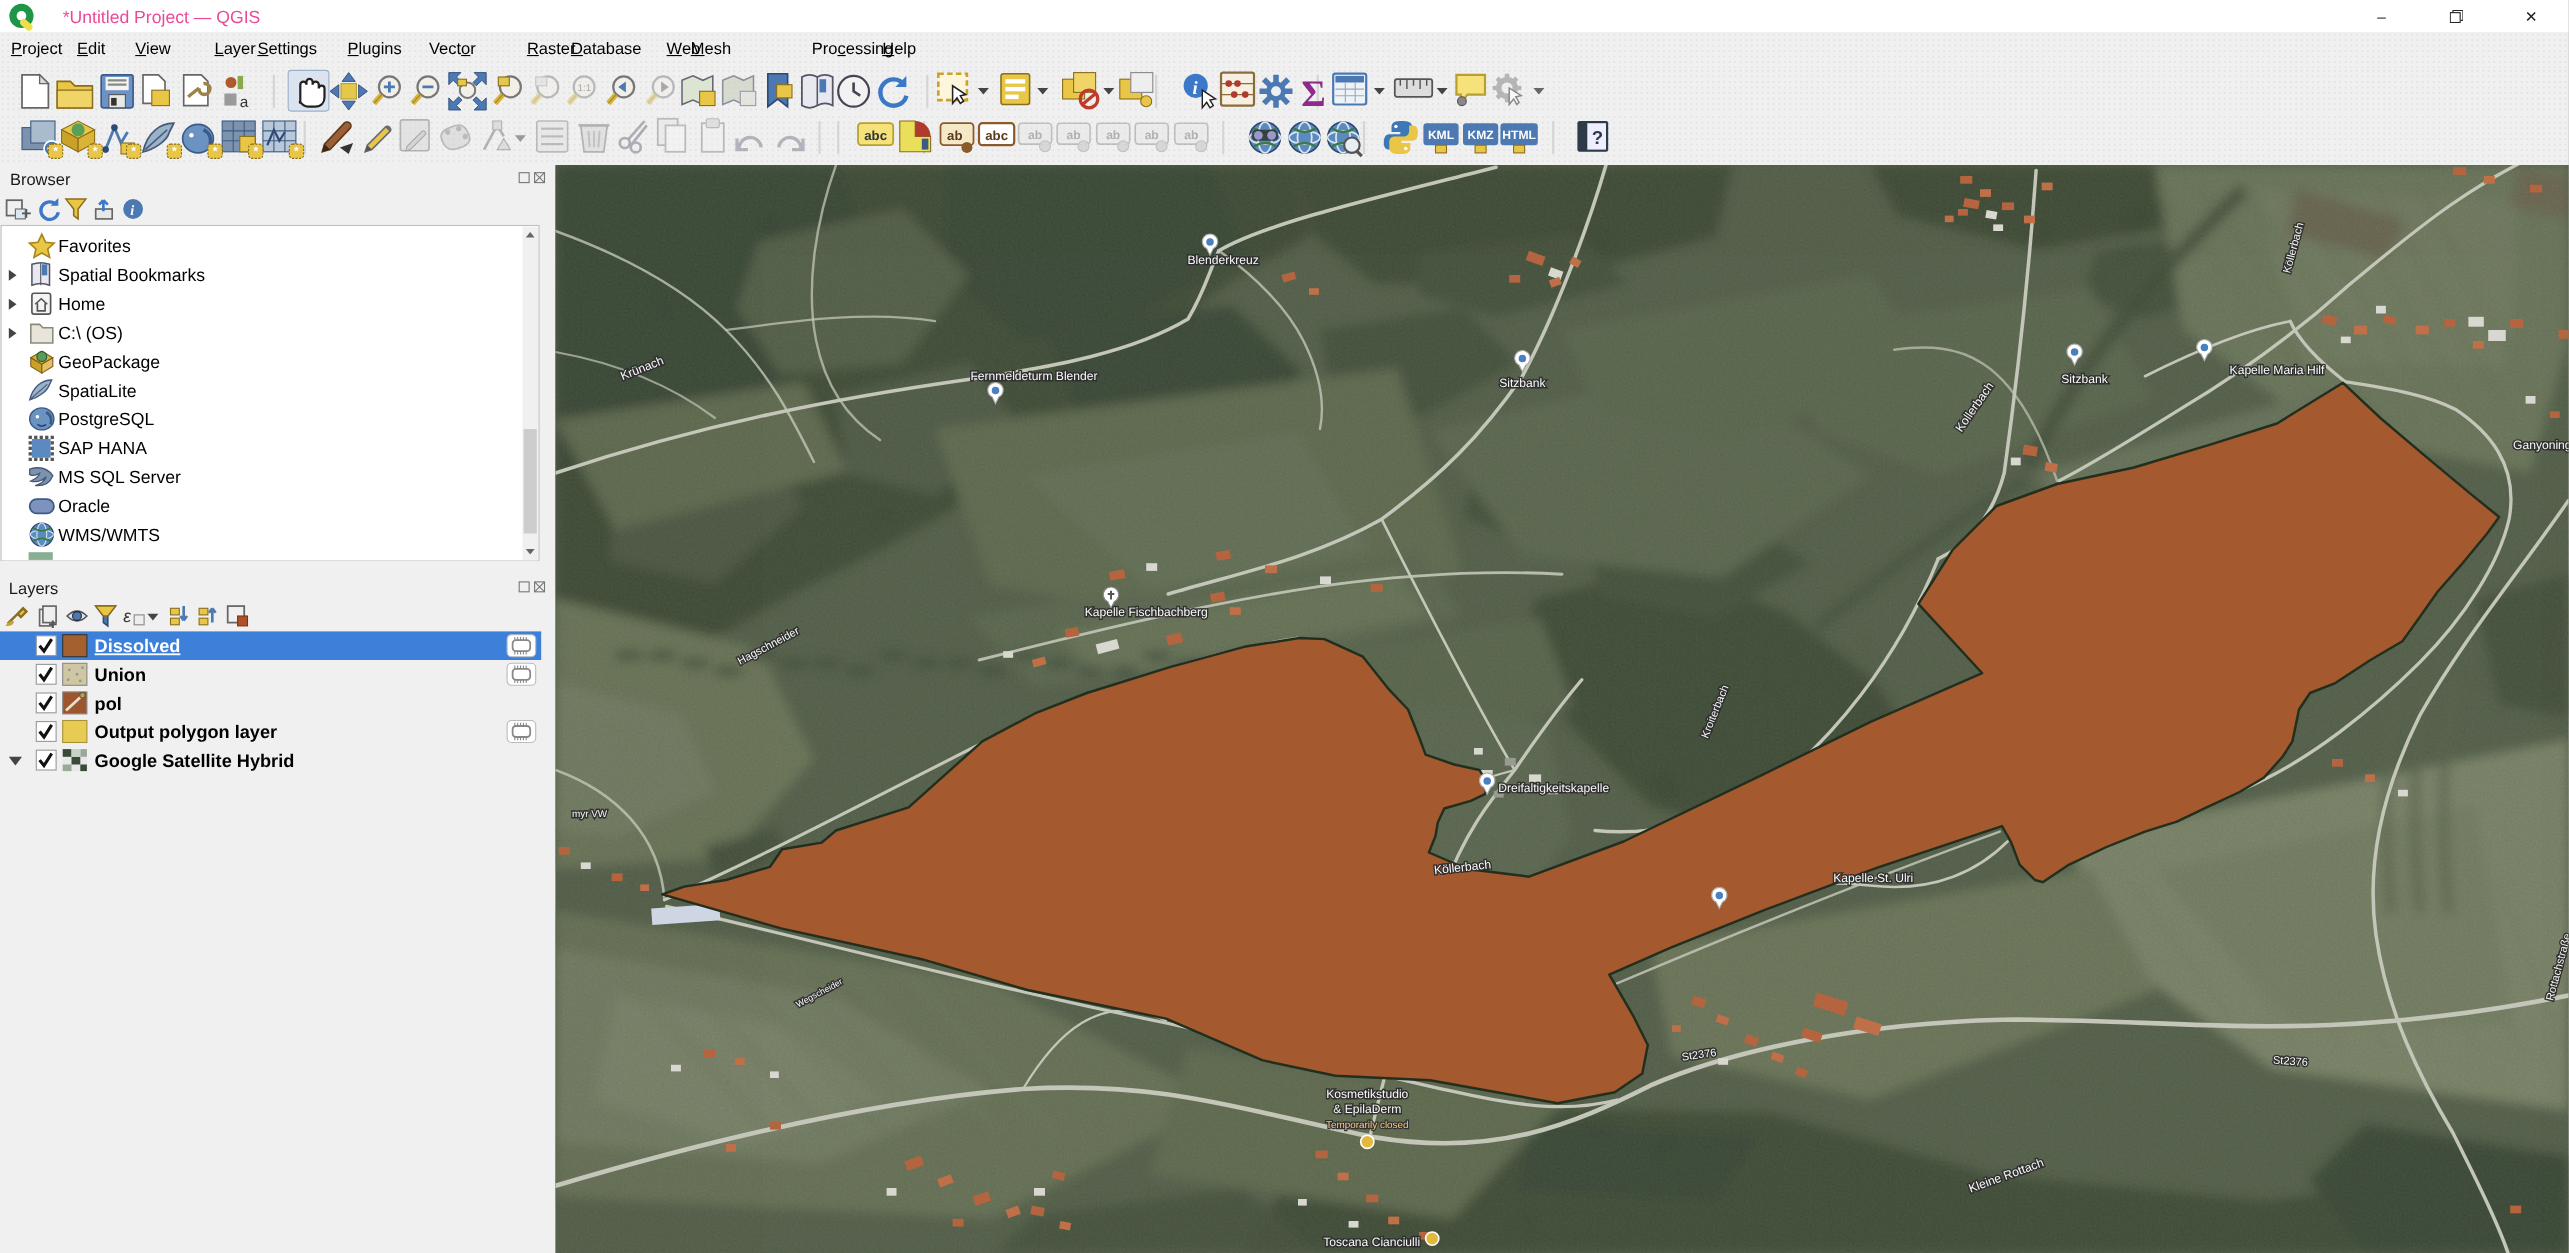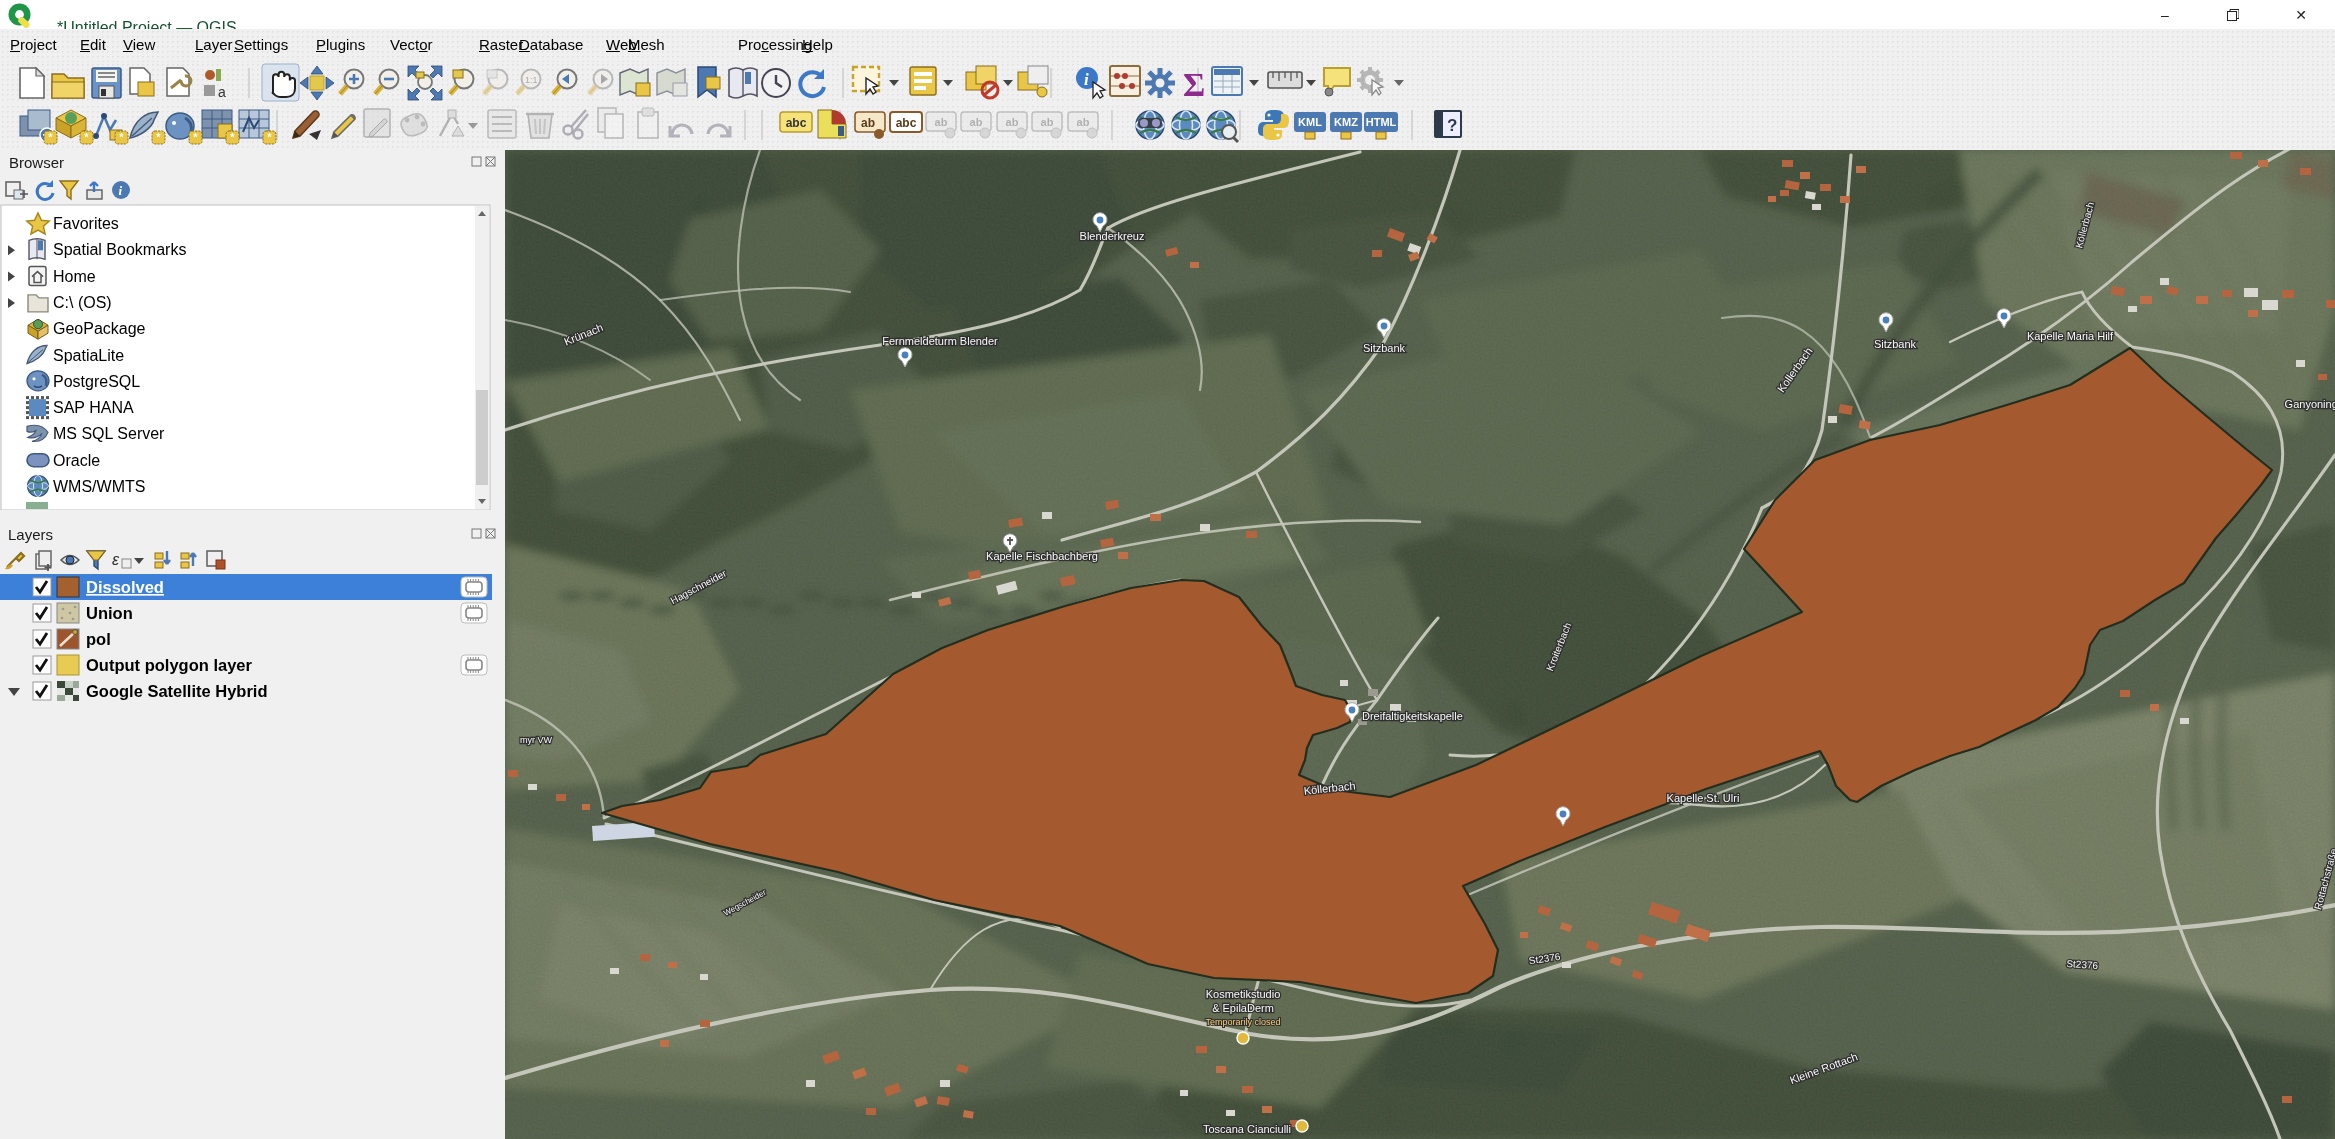--- a/index.html
+++ b/index.html
@@ -1,19 +1,19 @@
 <!DOCTYPE html>
 <html><head>
 <meta charset="utf-8">
 <style>
   html,body{margin:0;padding:0;width:2335px;height:1139px;overflow:hidden;
     font-family:"Liberation Sans",sans-serif;background:#f0f0f0;}
   .abs{position:absolute;}
   #titlebar{position:absolute;left:0;top:0;width:2335px;height:29px;background:#ffffff;}
-  #titlebar .title{position:absolute;left:57px;top:19px;font-size:16px;color:#14532d;text-decoration:underline;}
+  #titlebar .title{position:absolute;left:57px;top:8px;font-size:16px;color:#ec4899;}
   .winbtn{position:absolute;top:0;width:68px;height:29px;color:#222;font-size:14px;
     display:flex;align-items:center;justify-content:center;}
   #menubar{position:absolute;left:0;top:29px;width:2335px;height:33px;background:#f0f0f0;background-image:radial-gradient(#e3e3e3 1px,transparent 1px);background-size:5px 5px;
     font-size:15px;color:#000;}
   #menubar span{position:absolute;top:7px;}
   #menubar u{text-decoration:underline;}
   #tb1{position:absolute;left:0;top:62px;width:2335px;height:42px;background:#f0f0f0;background-image:radial-gradient(#e3e3e3 1px,transparent 1px);background-size:5px 5px;}
   #tb2{position:absolute;left:0;top:104px;width:2335px;height:46px;background:#f0f0f0;background-image:radial-gradient(#e3e3e3 1px,transparent 1px);background-size:5px 5px;}
   #leftcol{position:absolute;left:0;top:150px;width:538px;height:989px;background:#f0f0f0;background-image:radial-gradient(#e6e6e6 1px,transparent 1px);background-size:5px 5px;}
   #map{position:absolute;left:505px;top:150px;width:1830px;height:989px;border-radius:11px;}
@@ -31,21 +31,21 @@
   <div class="winbtn" style="right:68px;">
       <svg width="12" height="12" viewBox="0 0 12 12">
         <rect x="0.5" y="2.5" width="9" height="9" fill="none" stroke="#222"></rect>
         <path d="M3 2.5 V0.5 H12 V9.5 H10" fill="none" stroke="#222"></path>
       </svg>
     </div>
   <div class="winbtn" style="right:0;">✕</div>
 </div>
 <div id="menubar">
   <span style="left:10px"><u>P</u>roject</span>
-  <span style="left:80px"><u>E</u>dit</span>
+  <span style="left:70px"><u>E</u>dit</span>
   <span style="left:123px"><u>V</u>iew</span>
   <span style="left:195px"><u>L</u>ayer</span>
   <span style="left:234px"><u>S</u>ettings</span>
   <span style="left:316px"><u>P</u>lugins</span>
   <span style="left:390px">Vect<u>o</u>r</span>
   <span style="left:479px"><u>R</u>aster</span>
   <span style="left:519px"><u>D</u>atabase</span>
   <span style="left:606px"><u>W</u>eb</span>
   <span style="left:628px"><u>M</u>esh</span>
   <span style="left:738px">Pro<u>c</u>essing</span>

